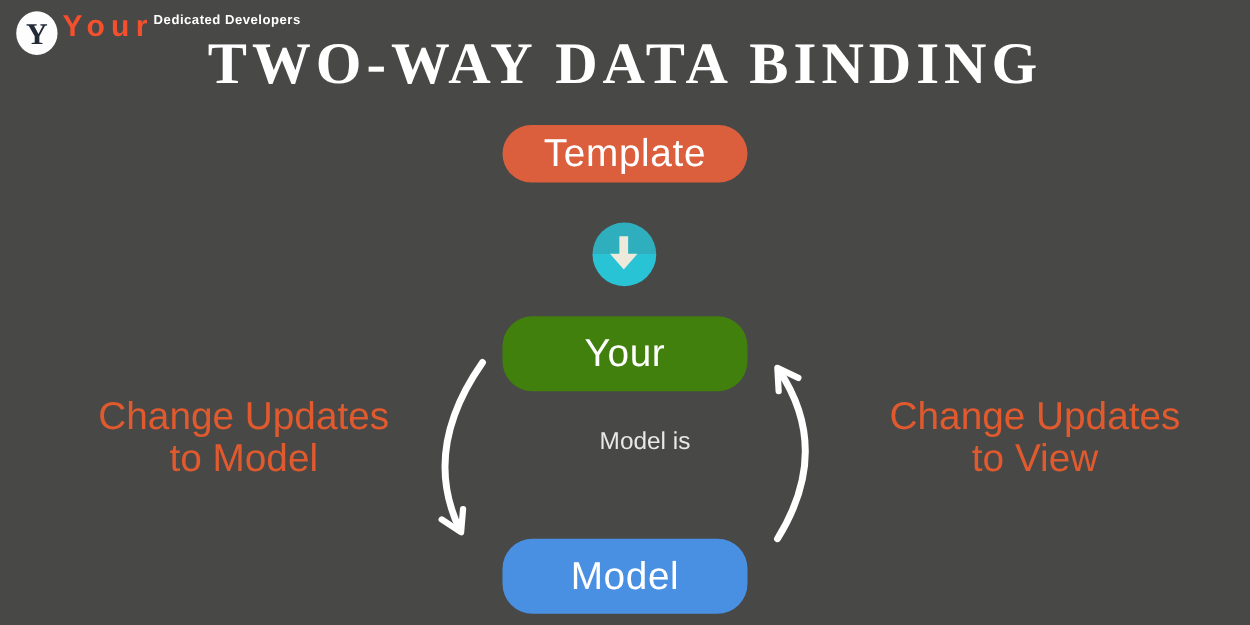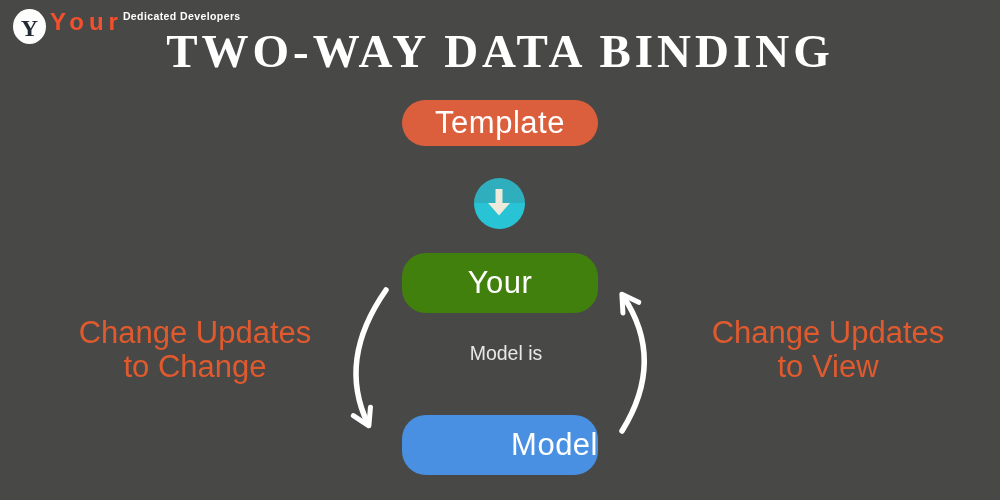--- a/index.html
+++ b/index.html
@@ -36,30 +36,30 @@
   .title{position:absolute;left:0;top:24px;width:1000px;text-align:center;
     font-family:"Liberation Serif",serif;font-weight:700;font-size:47px;
     letter-spacing:4px;color:var(--title-text);}
 
   
   .node{position:absolute;left:402px;width:196px;height:60px;border-radius:24px;
     display:flex;align-items:center;justify-content:center;
     color:var(--node-text);font-size:31px;font-weight:400;letter-spacing:0.5px;}
   .node.template{top:100px;height:46px;background:var(--template-box);}
   .node.view{top:253px;background:var(--view-box);}
-  .node.model{top:415px;background:var(--model-box);justify-content:flex-end;}
+  .node.model{top:431px;background:var(--model-box);}
 
   
   .flow-icon{position:absolute;left:474px;top:178px;width:51px;height:51px;border-radius:50%;
     background:linear-gradient(to bottom,var(--circle-top) 0 50%,var(--circle-bottom) 50% 100%);
     display:flex;align-items:center;justify-content:center;}
   .flow-icon svg{display:block;}
 
   
-  .center-note{position:absolute;left:356px;top:341px;width:300px;text-align:center;
+  .center-note{position:absolute;left:366px;top:341px;width:300px;text-align:center;
     color:var(--center-text);font-size:19.5px;line-height:25px;font-weight:400;}
 
   
   .side-label{position:absolute;top:316px;text-align:center;color:var(--side-label);
     font-size:31px;line-height:34px;font-weight:400;}
   .side-label.left{left:40px;width:310px;}
   .side-label.right{left:650px;width:356px;}
 
   
   .arrows{position:absolute;left:0;top:0;width:1000px;height:500px;pointer-events:none;}
@@ -98,21 +98,21 @@
   <div class="center-note">
     <div>Model is</div>
   </div>
 
   <div class="node model">
     <span>Model</span>
   </div>
 
   <div class="side-label left">
     <div>Change Updates</div>
-    <div>to Change</div>
+    <div>to Model</div>
   </div>
   <div class="side-label right">
     <div>Change Updates</div>
     <div>to View</div>
   </div>
 
   <svg class="arrows" viewBox="0 0 1000 500">
     <defs>
       <marker id="vhead" viewBox="0 0 26 26" refX="19" refY="13" markerWidth="26" markerHeight="26" markerUnits="userSpaceOnUse" orient="auto">
         <path d="M5,3.5 L21,13 L5,22.5" fill="none" stroke="var(--flow-arrow)" stroke-width="5" stroke-linecap="round" stroke-linejoin="round"></path>

